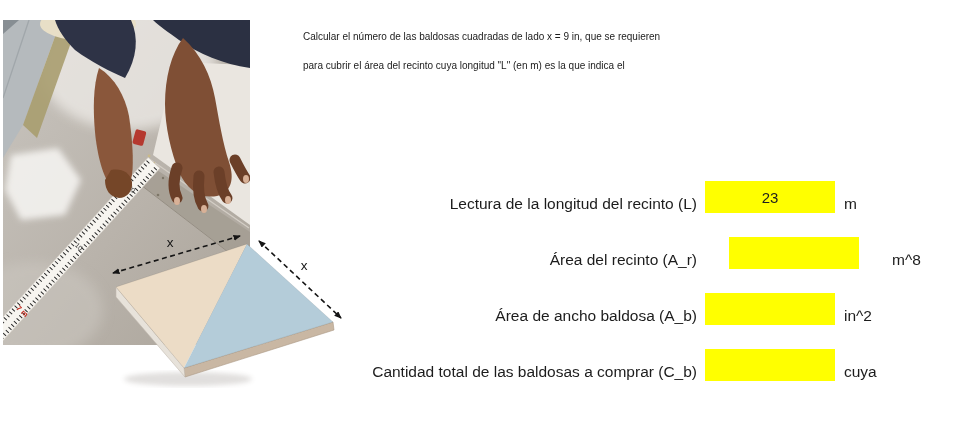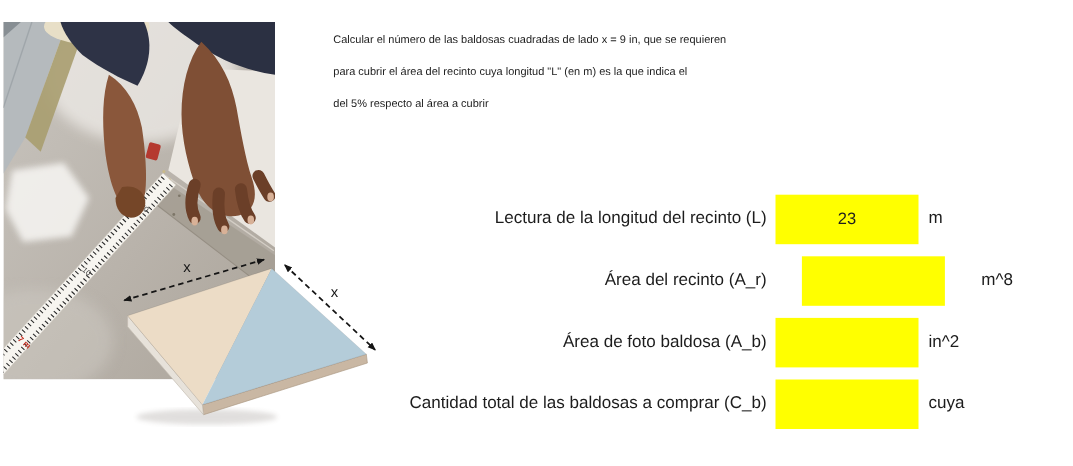--- a/index.html
+++ b/index.html
@@ -17,27 +17,27 @@
     position:absolute;left:0;top:0;width:975px;height:424px;pointer-events:none;
   }
   
   .problem{
     position:absolute;left:303px;top:22px;width:660px;
     font-size:10px;line-height:29px;color:#1c1c1c;
   }
   .problem .line{white-space:nowrap;}
   
   .form-row{
-    position:absolute;left:345px;height:28px;display:flex;align-items:center;
+    position:absolute;left:345px;height:28px;display:flex;align-items:flex-end;
   }
   .form-row .lbl{
     width:352px;text-align:right;font-size:15.5px;color:#1c1c1c;white-space:nowrap;
   }
   .form-row input{
-    margin-left:8px;width:130px;height:45px;box-sizing:border-box;
+    margin-left:8px;width:130px;height:32px;box-sizing:border-box;
     background:#ffff00;border:none;outline:none;
     font-family:"Liberation Sans",sans-serif;font-size:15px;color:#1f1f1f;
     text-align:center;padding:16px;
   }
   .form-row .unit{
     margin-left:9px;font-size:15.5px;color:#1c1c1c;white-space:nowrap;
   }
   .row-1{top:185px;} .row-2{top:241px;gap:24px;} .row-3{top:297px;} .row-4{top:353px;}
 </style>
 </head>
@@ -134,37 +134,36 @@
 
   <path d="M113,273 L240,236" fill="none" stroke="#151515" stroke-width="1.6" stroke-dasharray="5 3.5" marker-start="url(#ah)" marker-end="url(#ah)"></path>
   <path d="M259,241 L341,318" fill="none" stroke="#151515" stroke-width="1.6" stroke-dasharray="5 3.5" marker-start="url(#ah)" marker-end="url(#ah)"></path>
   <text x="170" y="247" font-size="13.5" fill="#151515" text-anchor="middle">x</text>
   <text x="304" y="270" font-size="13.5" fill="#151515" text-anchor="middle">x</text>
 </svg>
 
 <div class="problem">
   <div class="line">Calcular el número de las baldosas cuadradas de lado x = 9 in, que se requieren</div>
   <div class="line">para cubrir el área del recinto cuya longitud "L" (en m) es la que indica el</div>
-  <div class="line">del 5% respecto al área a cubrir</div>
 </div>
 
 <div class="form-row row-1">
   <span class="lbl">Lectura de la longitud del recinto (L)</span>
   <input type="text" value="23" style="">
   <span class="unit">m</span>
 </div>
 
 <div class="form-row row-2">
   <span class="lbl">Área del recinto (A_r)</span>
   <input type="text" value="" style="">
   <span class="unit">m^8</span>
 </div>
 
 <div class="form-row row-3">
-  <span class="lbl">Área de foto baldosa (A_b)</span>
+  <span class="lbl">Área de ancho baldosa (A_b)</span>
   <input type="text" value="" style="">
   <span class="unit">in^2</span>
 </div>
 
 <div class="form-row row-4">
   <span class="lbl">Cantidad total de las baldosas a comprar (C_b)</span>
   <input type="text" value="" style="">
   <span class="unit">cuya</span>
 </div>
 

